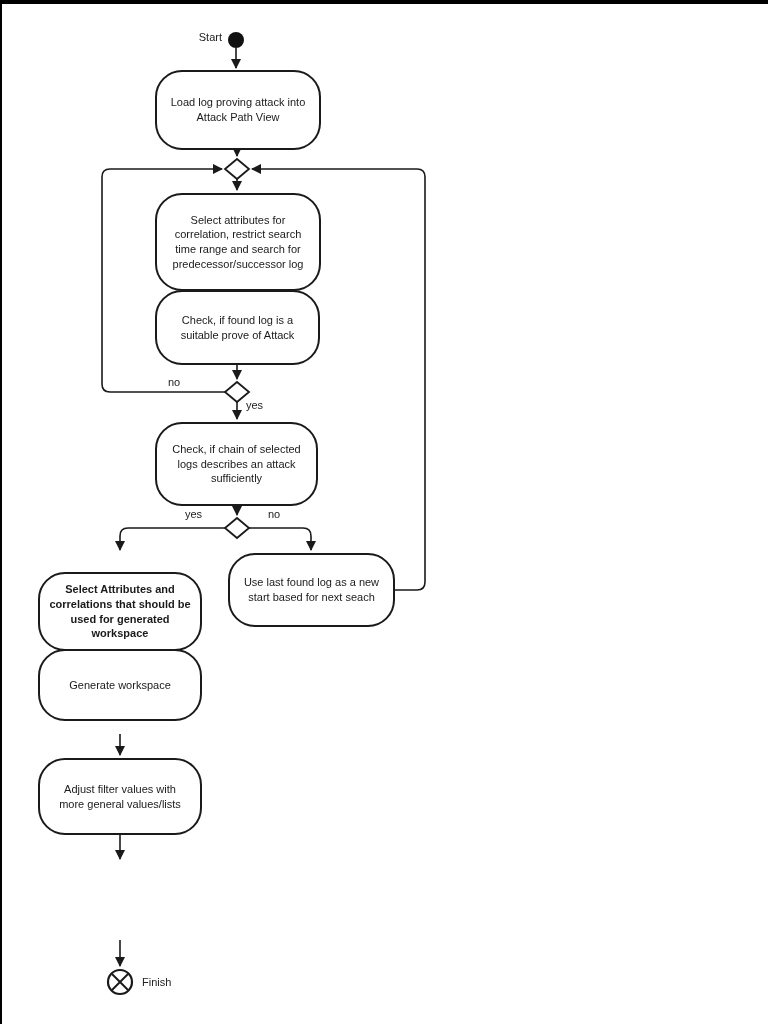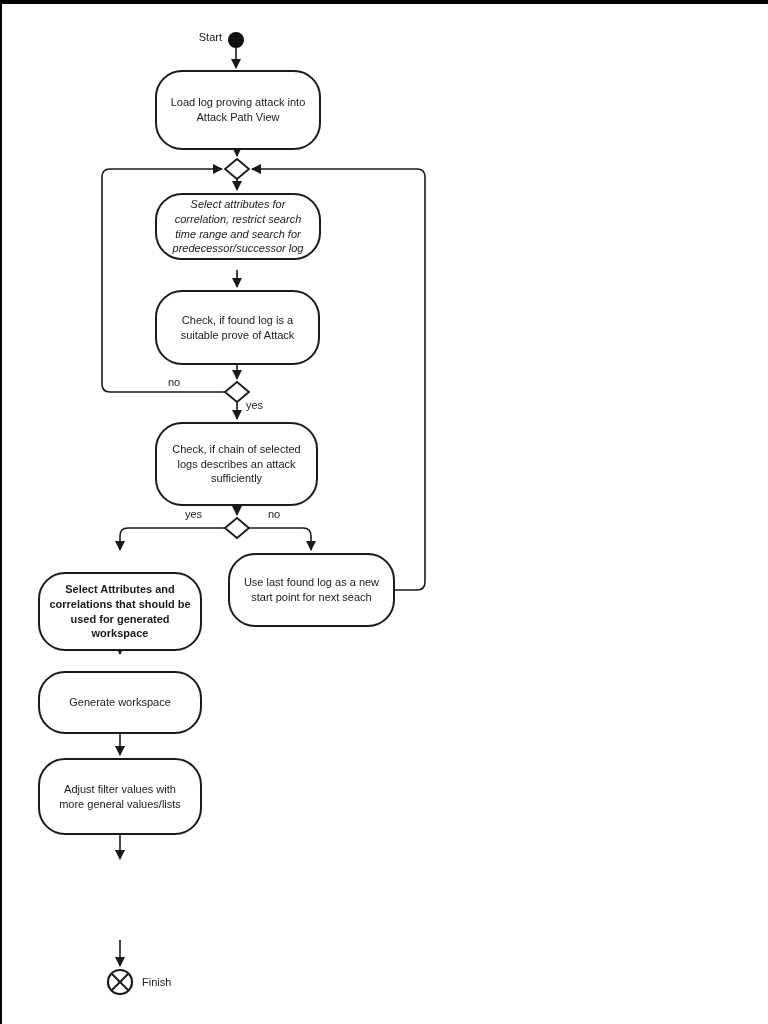--- a/index.html
+++ b/index.html
@@ -77,41 +77,41 @@
     <g>
       <circle cx="120" cy="982" r="12" fill="#ffffff" stroke="#1a1a1a" stroke-width="2.2"></circle>
       <line x1="112" y1="974" x2="128" y2="990" stroke="#1a1a1a" stroke-width="2"></line>
       <line x1="128" y1="974" x2="112" y2="990" stroke="#1a1a1a" stroke-width="2"></line>
     </g>
   </svg>
 
   <div class="node" style="left:155px;top:70px;width:166px;height:80px;">Load log proving attack into
 Attack Path View</div>
 
-  <div class="node" style="left:155px;top:193px;width:166px;height:67px;font-style:italic;">Select attributes for
+  <div class="node" style="left:155px;top:193px;width:166px;height:98px;">Select attributes for
 correlation, restrict search
 time range and search for
 predecessor/successor log</div>
 
   <div class="node" style="left:155px;top:290px;width:165px;height:75px;">Check, if found log is a
 suitable prove of Attack</div>
 
   <div class="node" style="left:155px;top:422px;width:163px;height:84px;">Check, if chain of selected
 logs describes an attack
 sufficiently</div>
 
   <div class="node" style="left:38px;top:572px;width:164px;height:79px;font-weight:bold;">Select Attributes and
 correlations that should be
 used for generated
 workspace</div>
 
   <div class="node" style="left:228px;top:553px;width:167px;height:74px;">Use last found log as a new
-start point for next seach</div>
+start based for next seach</div>
 
-  <div class="node" style="left:38px;top:671px;width:164px;height:63px;">Generate workspace</div>
+  <div class="node" style="left:38px;top:649px;width:164px;height:72px;">Generate workspace</div>
 
   <div class="node" style="left:38px;top:758px;width:164px;height:77px;">Adjust filter values with
 more general values/lists</div>
 
 
   <div class="edge-label start-label" style="left:174px;top:31px;">Start</div>
 
   <div class="edge-label" style="left:168px;top:376px;">no</div>
 
   <div class="edge-label" style="left:246px;top:399px;">yes</div>

